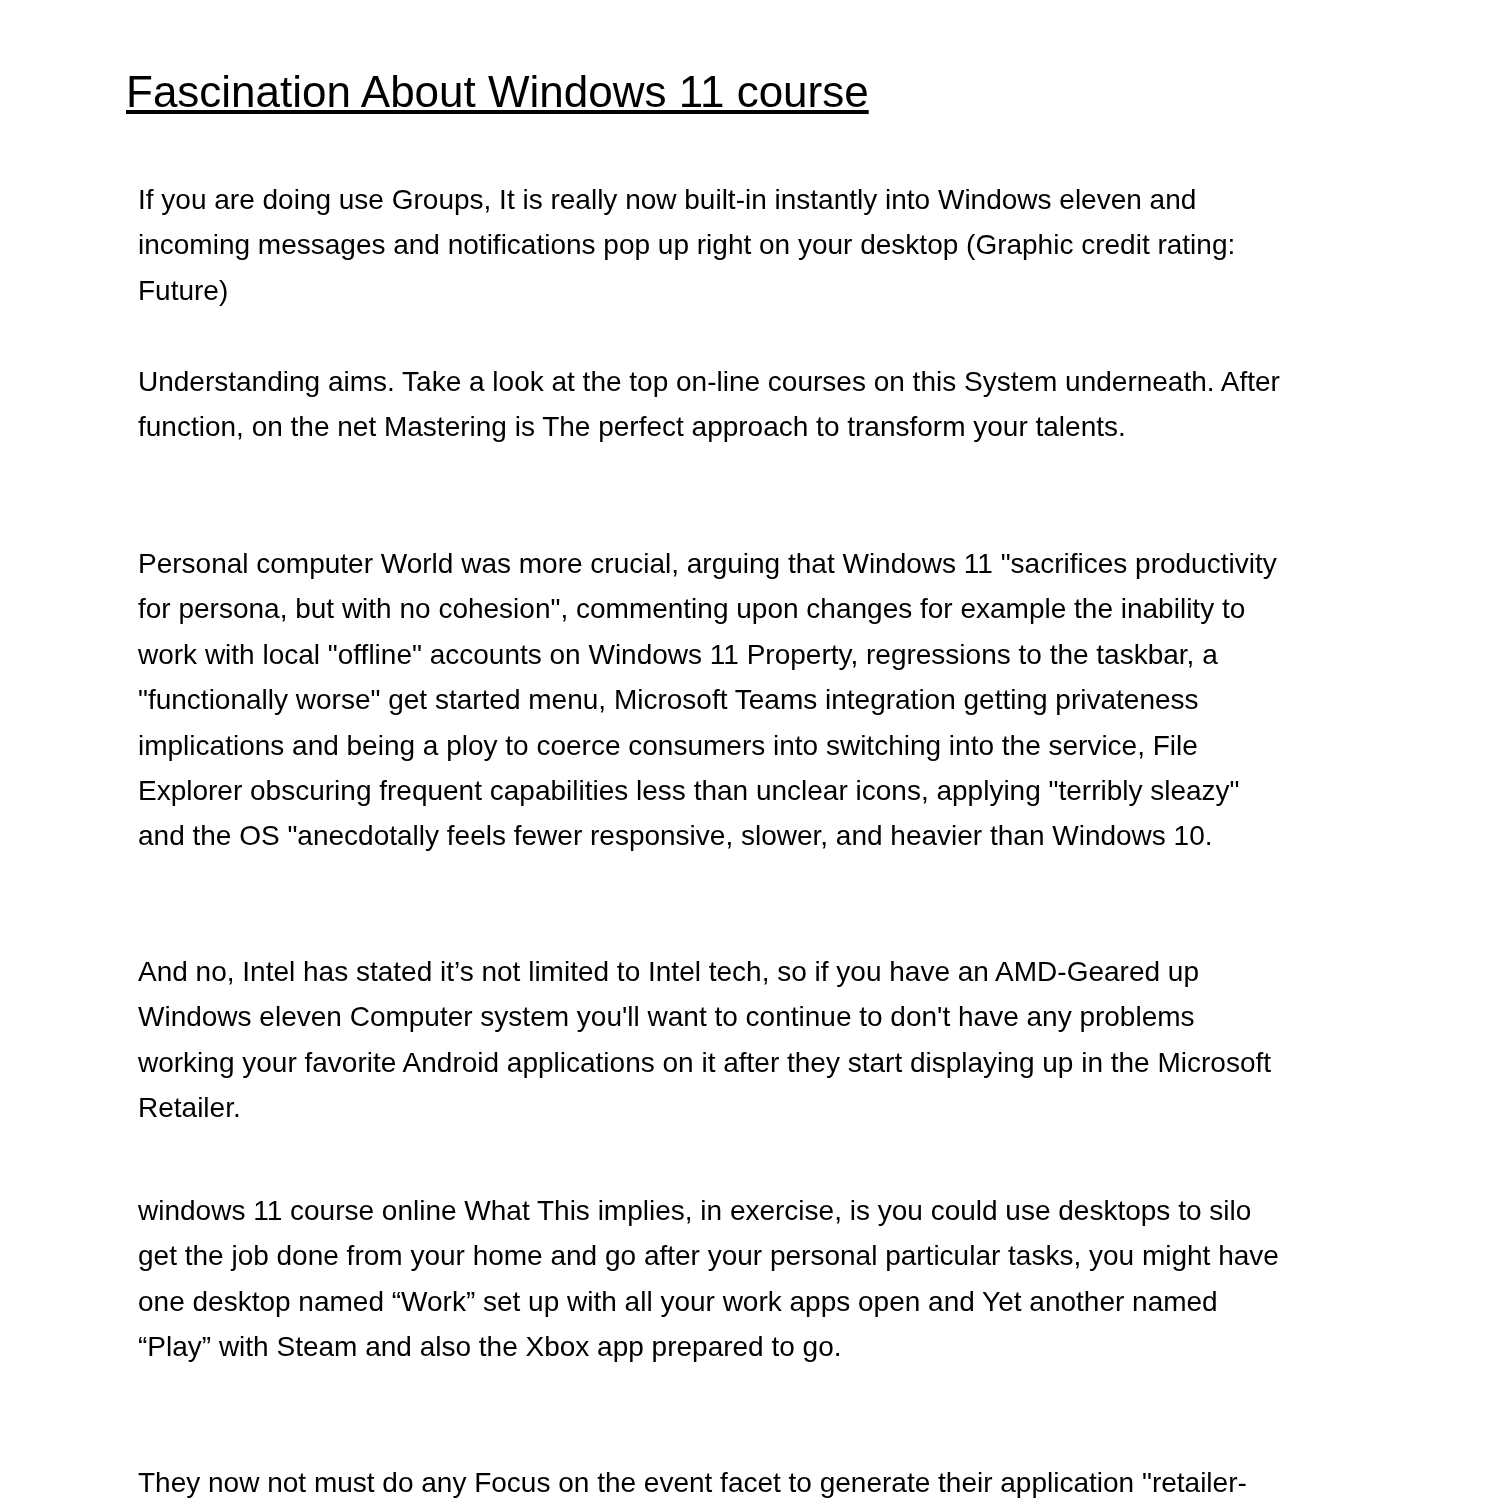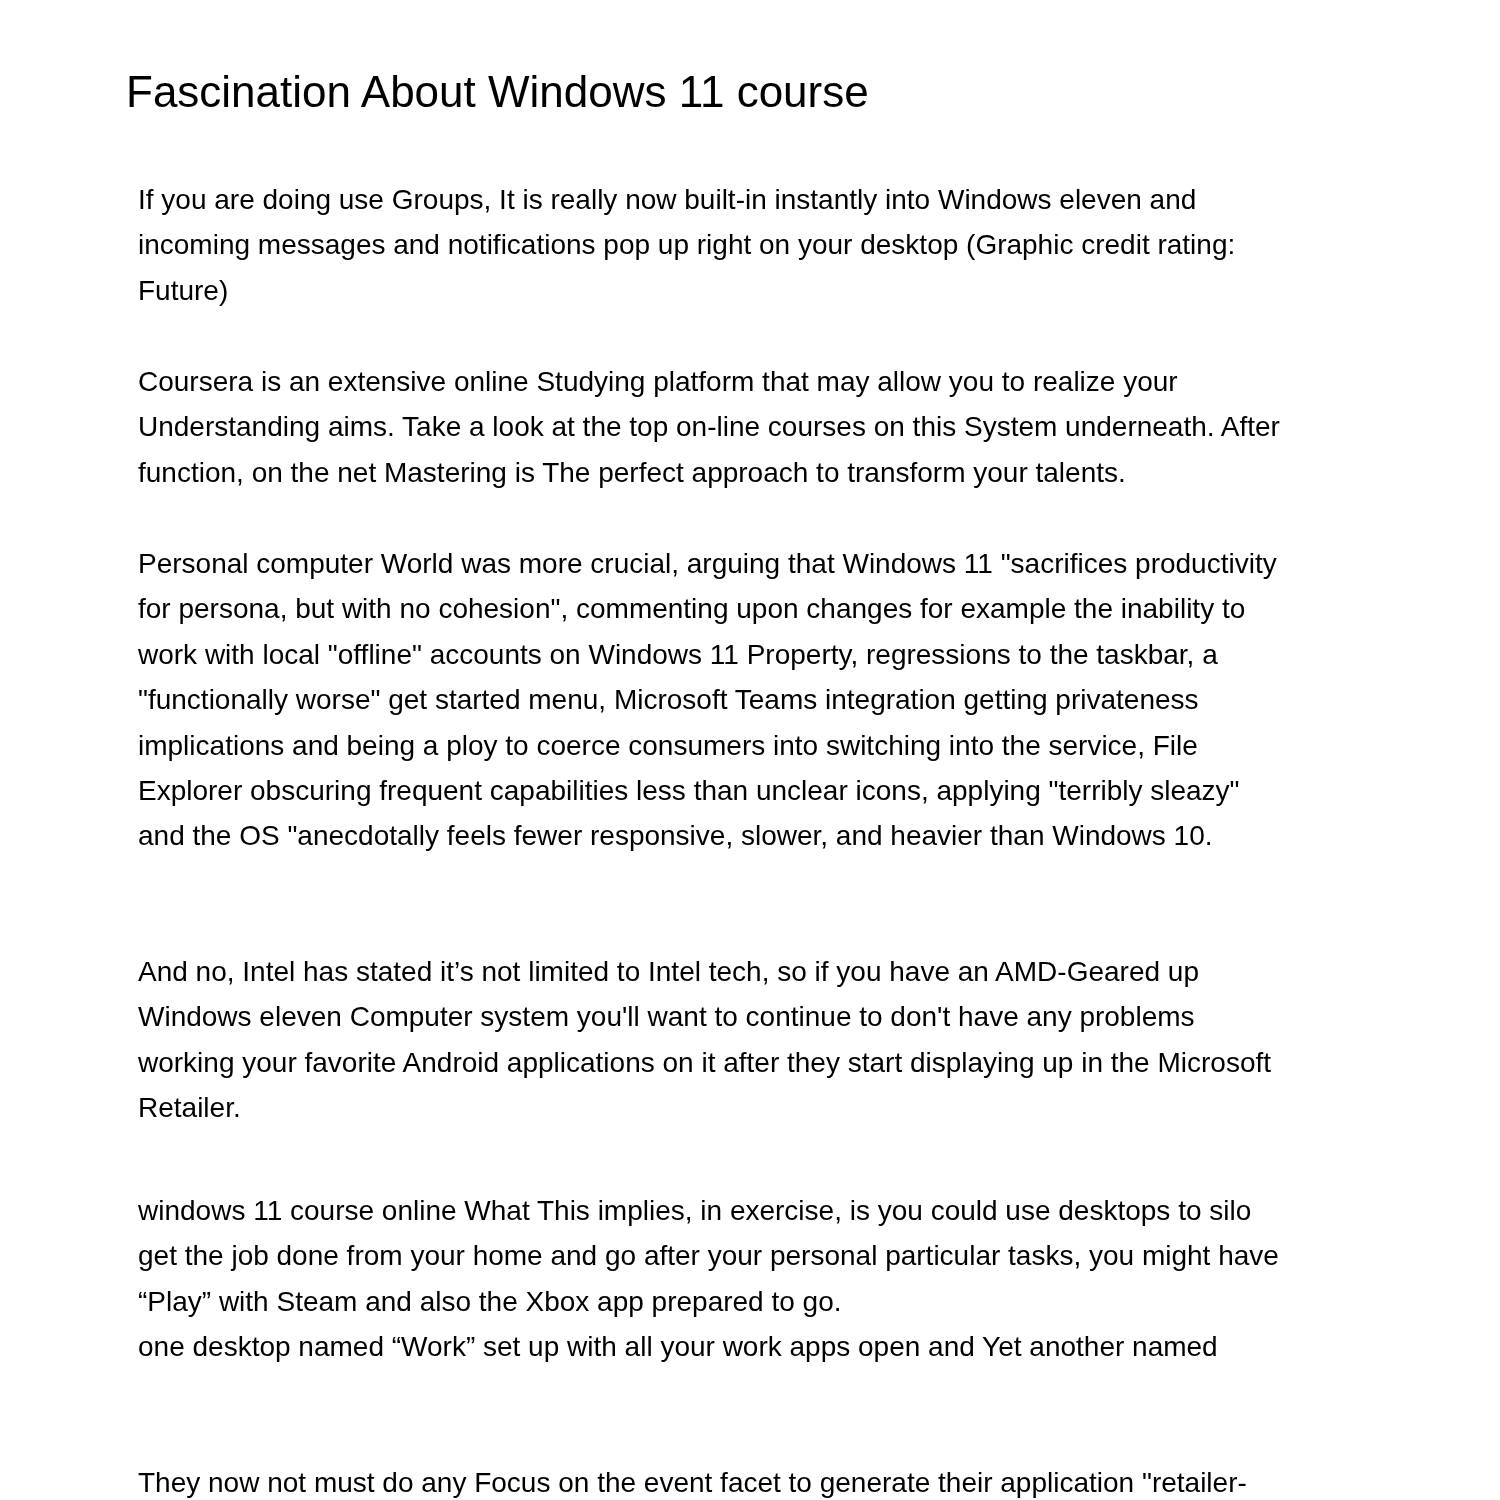--- a/index.html
+++ b/index.html
@@ -23,20 +23,21 @@
     }
     .title {
       position: absolute;
       left: 0;
       top: 66px;
       margin: 0;
       font-size: 44px;
       font-weight: normal;
       line-height: 52px;
       white-space: nowrap;
+      text-decoration: underline;
     }
     .para {
       position: absolute;
       left: 0;
       margin: 12px;
       font-size: 28px;
       line-height: 45.4px;
       width: 1250px;
     }
     .line {
@@ -50,21 +51,20 @@
 <div class="page">
   <h1 class="title">Fascination About Windows 11 course</h1>
 
   <p class="para" style="top:165px;">
     <span class="line">If you are doing use Groups, It is really now built-in instantly into Windows eleven and</span>
     <span class="line">incoming messages and notifications pop up right on your desktop (Graphic credit rating:</span>
     <span class="line">Future)</span>
   </p>
 
   <p class="para" style="top:347px;">
-    <span class="line">Coursera is an extensive online Studying platform that may allow you to realize your</span>
     <span class="line">Understanding aims. Take a look at the top on-line courses on this System underneath. After</span>
     <span class="line">function, on the net Mastering is The perfect approach to transform your talents.</span>
   </p>
 
   <p class="para" style="top:529px;">
     <span class="line">Personal computer World was more crucial, arguing that Windows 11 "sacrifices productivity</span>
     <span class="line">for persona, but with no cohesion", commenting upon changes for example the inability to</span>
     <span class="line">work with local "offline" accounts on Windows 11 Property, regressions to the taskbar, a</span>
     <span class="line">"functionally worse" get started menu, Microsoft Teams integration getting privateness</span>
     <span class="line">implications and being a ploy to coerce consumers into switching into the service, File</span>
@@ -75,21 +75,21 @@
   <p class="para" style="top:937px;">
     <span class="line">And no, Intel has stated it’s not limited to Intel tech, so if you have an AMD-Geared up</span>
     <span class="line">Windows eleven Computer system you'll want to continue to don't have any problems</span>
     <span class="line">working your favorite Android applications on it after they start displaying up in the Microsoft</span>
     <span class="line">Retailer.</span>
   </p>
 
   <p class="para" style="top:1176px;">
     <span class="line">windows 11 course online What This implies, in exercise, is you could use desktops to silo</span>
     <span class="line">get the job done from your home and go after your personal particular tasks, you might have</span>
+    <span class="line">one desktop named “Work” set up with all your work apps open and Yet another named</span>
     <span class="line">“Play” with Steam and also the Xbox app prepared to go.</span>
-    <span class="line">one desktop named “Work” set up with all your work apps open and Yet another named</span>
   </p>
 
   <p class="para" style="top:1448px;">
     <span class="line">They now not must do any Focus on the event facet to generate their application "retailer-</span>
     <span class="line">compliant," as just about all Windows applications can now be outlined.</span>
   </p>
 </div>
 
 </body></html>

